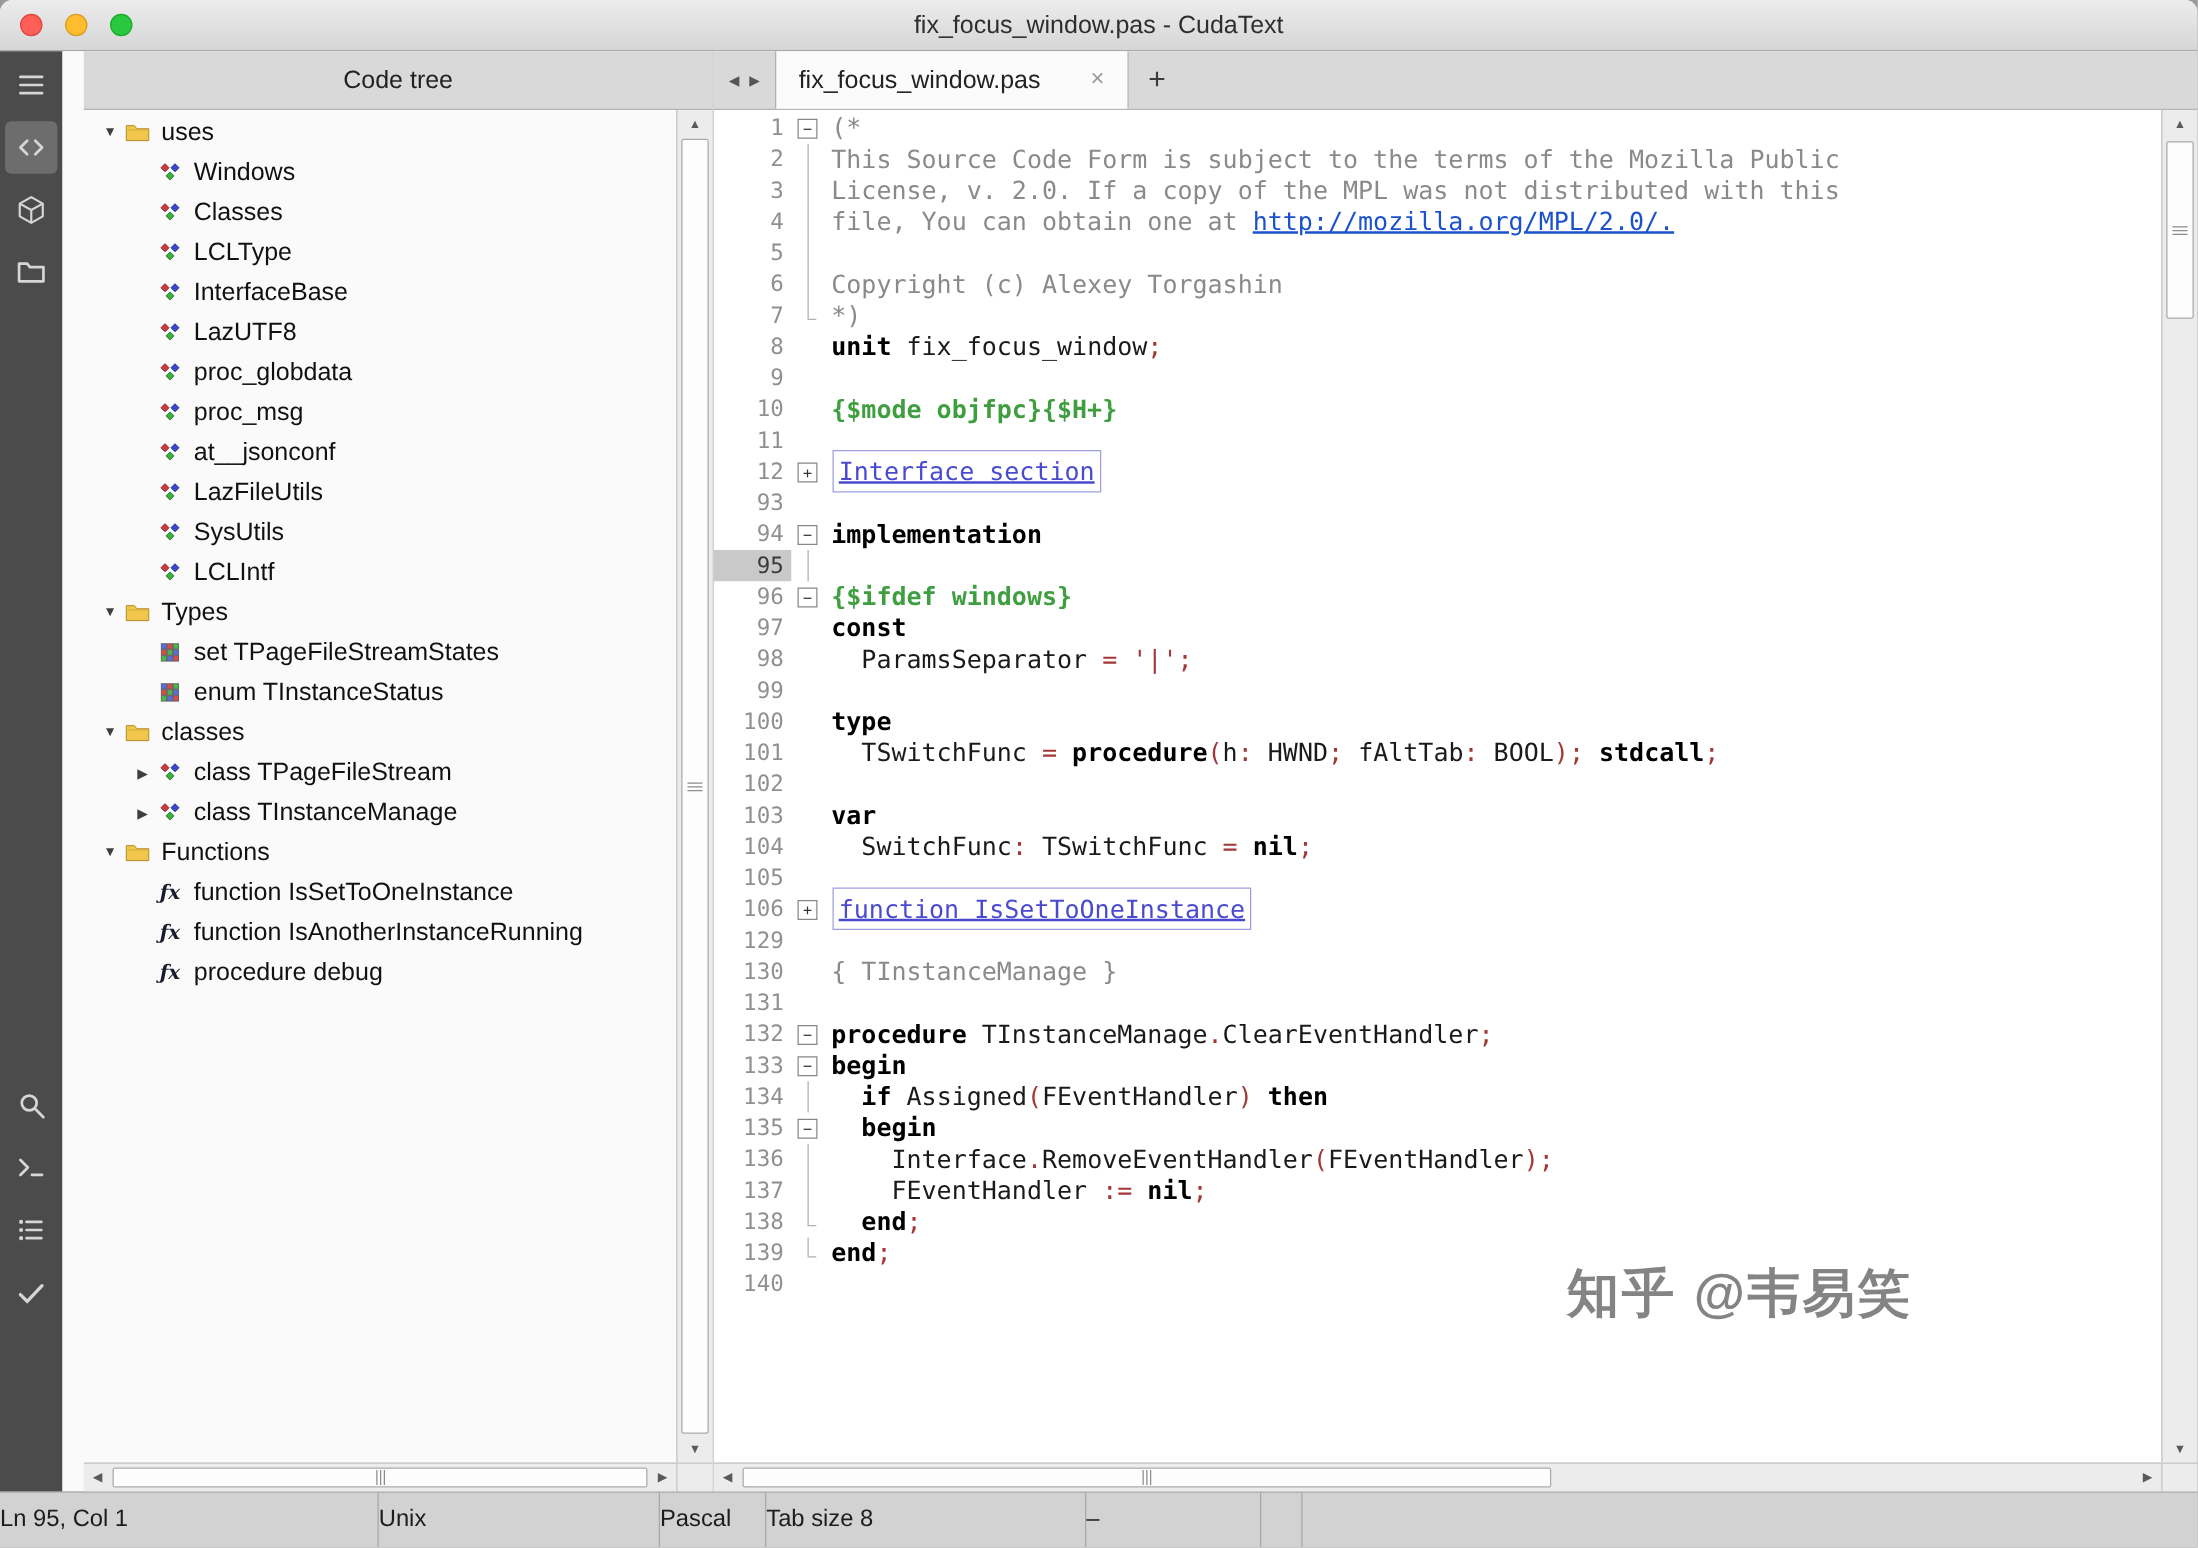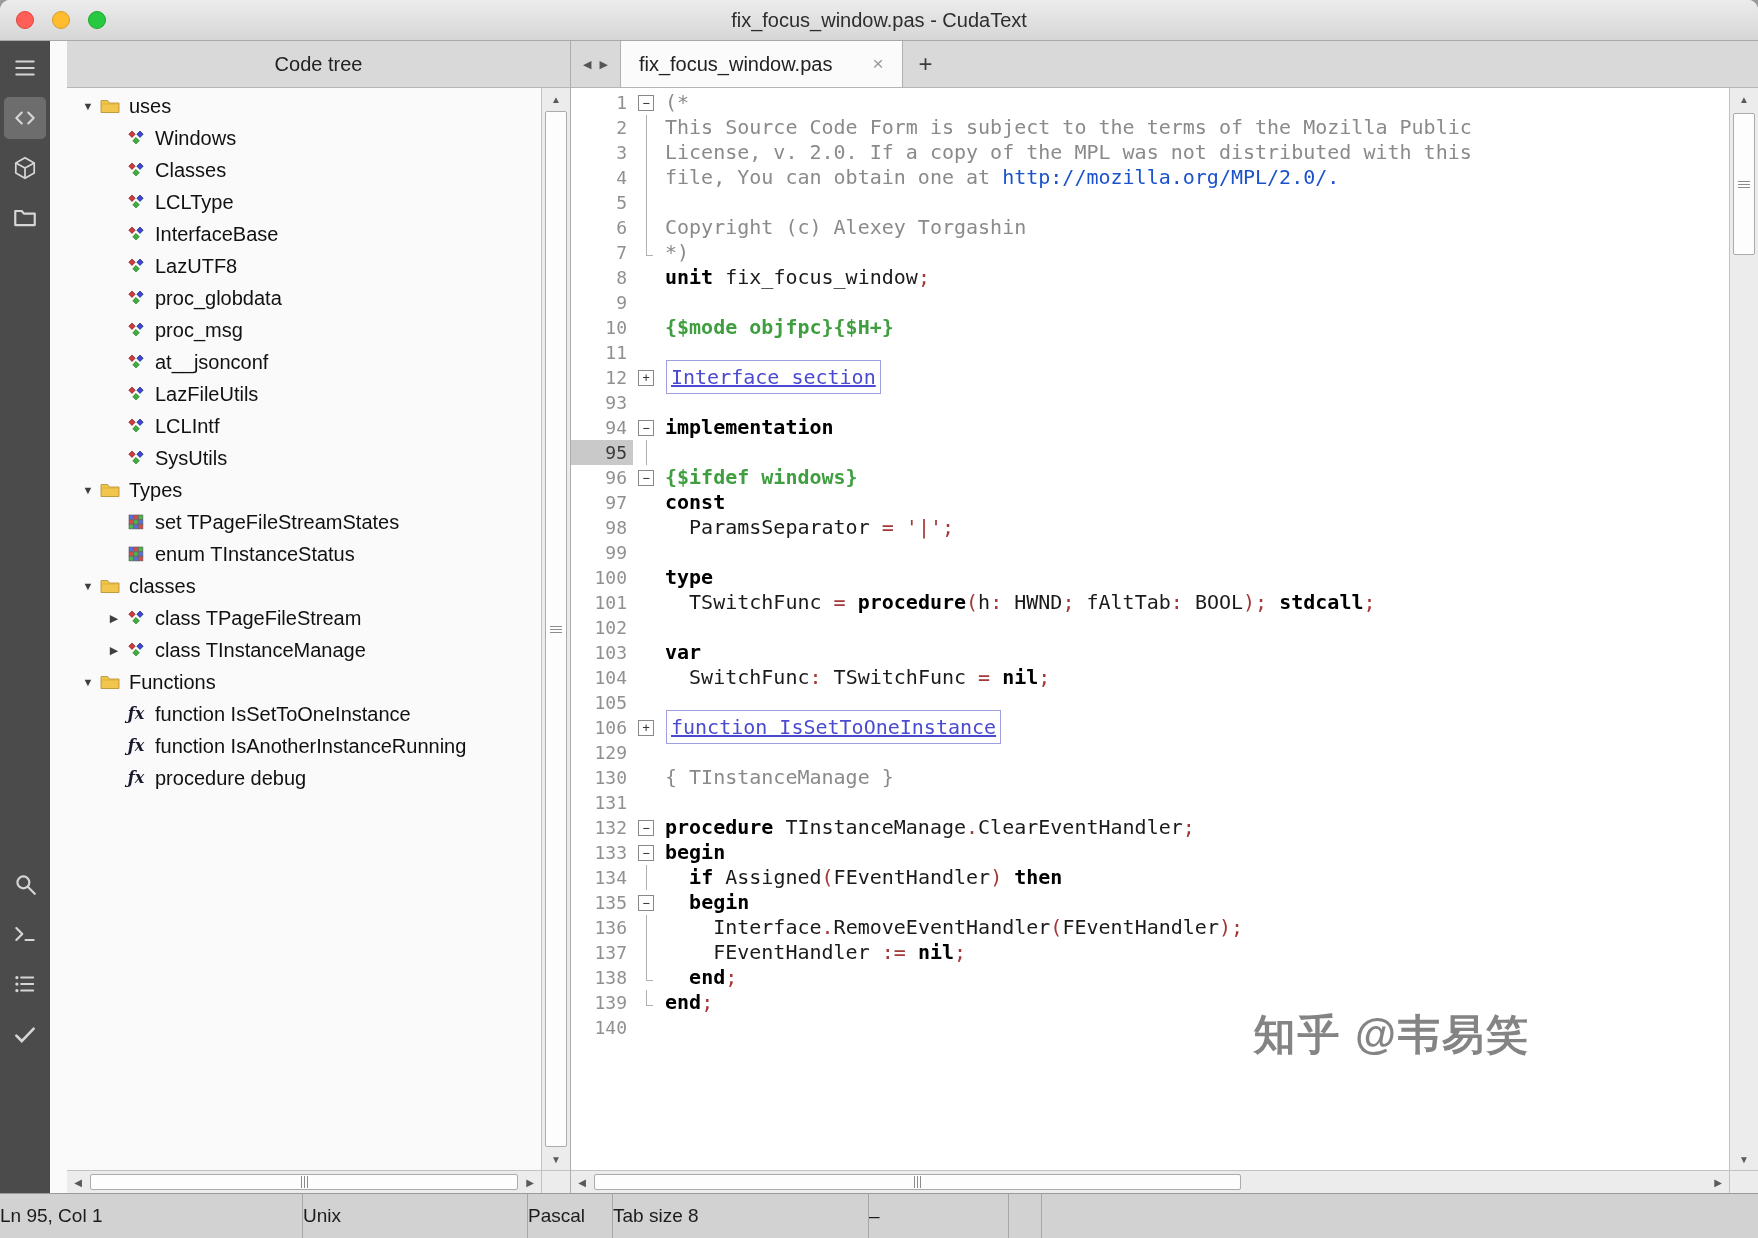--- a/index.html
+++ b/index.html
@@ -86,21 +86,21 @@
   .fold.fv::before{content:"";position:absolute;left:50%;top:0;bottom:0;width:1px;background:#b0b0b0;}
   .fold.fe::before{content:"";position:absolute;left:50%;top:0;height:60%;width:1px;background:#b0b0b0;}
   .fold.fe::after{content:"";position:absolute;left:50%;top:60%;width:7px;height:1px;background:#b0b0b0;}
   .ctext{padding-left:6px;}
   .s-cmt{color:#8a8a8a;}
   .s-kw{color:#000;font-weight:bold;}
   .s-txt{color:#1a1a1a;}
   .s-dir{color:#3f9e3f;font-weight:bold;}
   .s-pun{color:#a33636;}
   .s-str{color:#a33636;}
-  .s-link{color:#1b52cc;}
+  .s-link{color:#1b52cc;text-decoration:underline;}
   .s-fold{color:#4a4ad0;border:1px solid #9f9fe0;text-decoration:underline;padding:4px 4px;margin-left:1px;}
 
   
   .statusbar{flex:0 0 44px;background:#d2d2d2;border-top:1px solid #9a9a9a;display:flex;align-items:stretch;
     font-size:19px;color:#1c1c1c;}
   .scell{display:flex;align-items:center;justify-content:flex-start;border-right:1px solid #a8a8a8;}
   .scell:nth-child(1){width:302px;}
   .scell:nth-child(2){width:224px;}
   .scell:nth-child(3){width:84px;}
   .scell:nth-child(4){width:255px;}
@@ -295,31 +295,31 @@
               <span class="tlabel">LazFileUtils</span>
             </div>
             <div class="trow d1">
               <span class="ticon">
                 <svg width="18" height="16" viewBox="0 0 18 16">
                   <path d="M5 1l3.2 3.2L5 7.4 1.8 4.2z" fill="#d23b3b" stroke="#7a1d1d" stroke-width="0.7"></path>
                   <path d="M13 1l3.2 3.2L13 7.4 9.8 4.2z" fill="#3b49d2" stroke="#1d247a" stroke-width="0.7"></path>
                   <path d="M9 7.5l3.2 3.2L9 13.9 5.8 10.7z" fill="#3bb23b" stroke="#1d6a1d" stroke-width="0.7"></path>
                 </svg>
               </span>
+              <span class="tlabel">SysUtils</span>
+            </div>
+            <div class="trow d1">
+              <span class="ticon">
+                <svg width="18" height="16" viewBox="0 0 18 16">
+                  <path d="M5 1l3.2 3.2L5 7.4 1.8 4.2z" fill="#d23b3b" stroke="#7a1d1d" stroke-width="0.7"></path>
+                  <path d="M13 1l3.2 3.2L13 7.4 9.8 4.2z" fill="#3b49d2" stroke="#1d247a" stroke-width="0.7"></path>
+                  <path d="M9 7.5l3.2 3.2L9 13.9 5.8 10.7z" fill="#3bb23b" stroke="#1d6a1d" stroke-width="0.7"></path>
+                </svg>
+              </span>
               <span class="tlabel">LCLIntf</span>
-            </div>
-            <div class="trow d1">
-              <span class="ticon">
-                <svg width="18" height="16" viewBox="0 0 18 16">
-                  <path d="M5 1l3.2 3.2L5 7.4 1.8 4.2z" fill="#d23b3b" stroke="#7a1d1d" stroke-width="0.7"></path>
-                  <path d="M13 1l3.2 3.2L13 7.4 9.8 4.2z" fill="#3b49d2" stroke="#1d247a" stroke-width="0.7"></path>
-                  <path d="M9 7.5l3.2 3.2L9 13.9 5.8 10.7z" fill="#3bb23b" stroke="#1d6a1d" stroke-width="0.7"></path>
-                </svg>
-              </span>
-              <span class="tlabel">SysUtils</span>
             </div>
             <div class="trow d0">
               <span class="exp">▼</span>
               <span class="ticon">
                 <svg width="20" height="16" viewBox="0 0 20 16">
                   <path d="M1 2.5h6.5l2 2.5H19v9.5H1z" fill="#f2c64c" stroke="#b08c2a" stroke-width="0.8"></path>
                   <path d="M1 6h18" stroke="#d9ad35" stroke-width="0.8" fill="none"></path>
                 </svg>
               </span>
               <span class="tlabel">Types</span>

